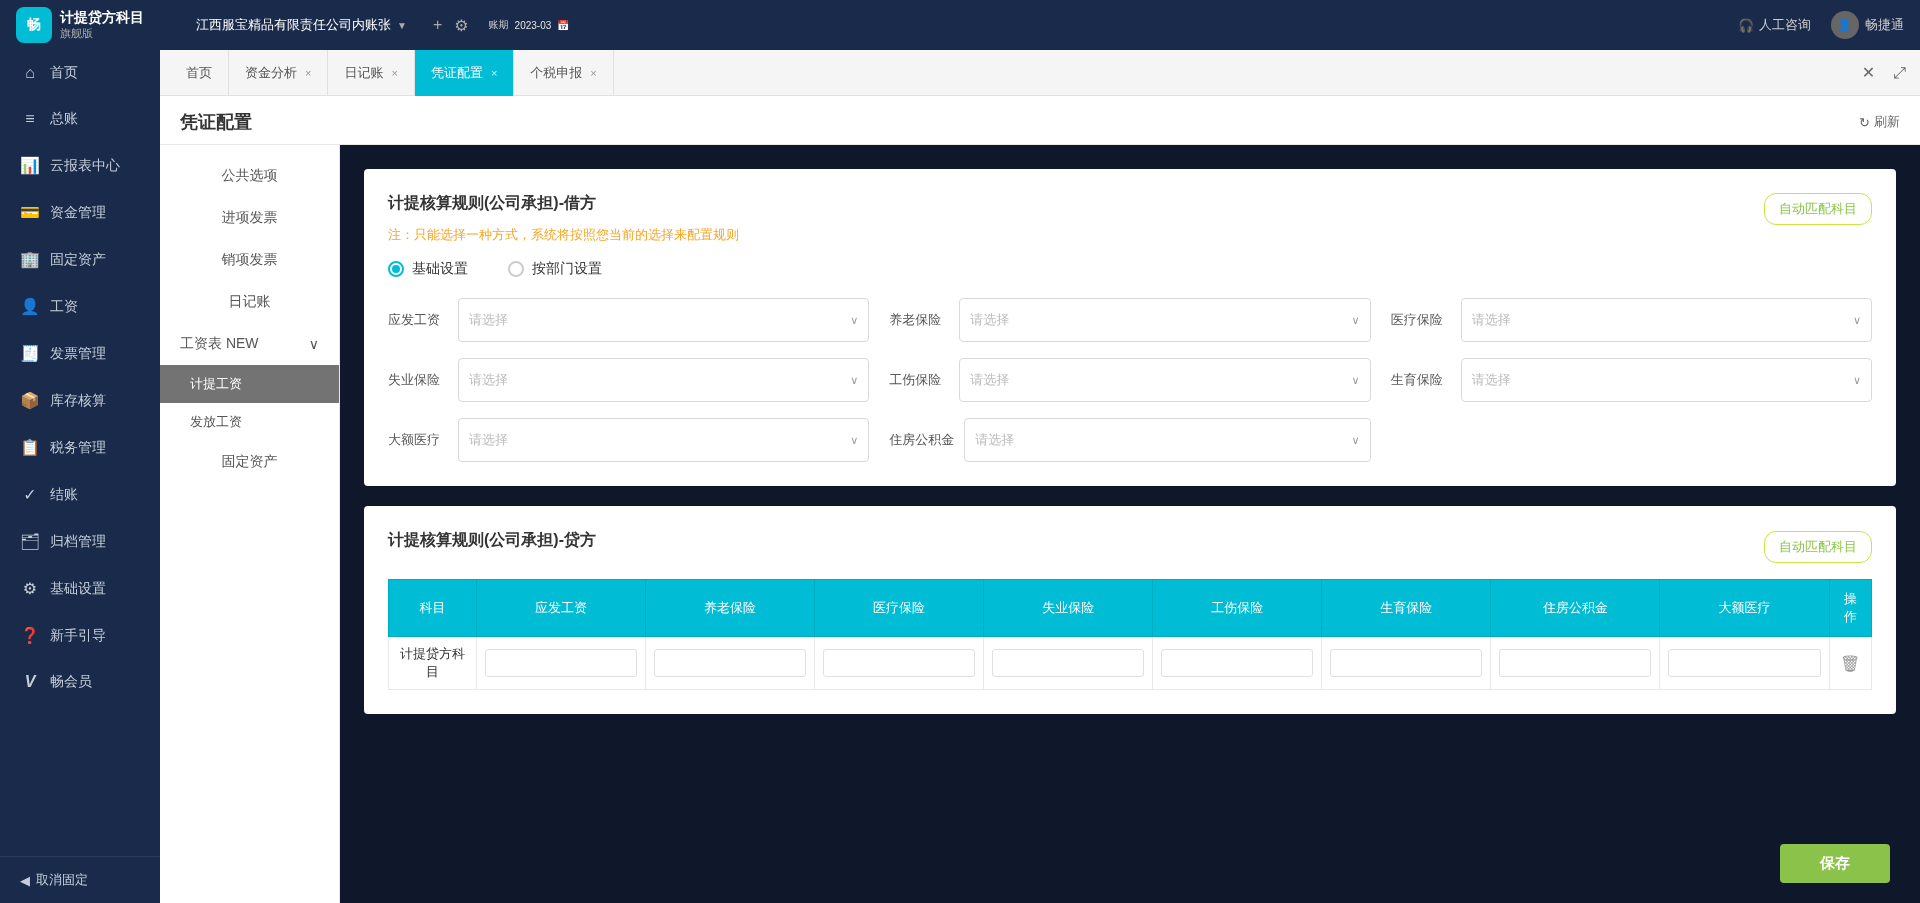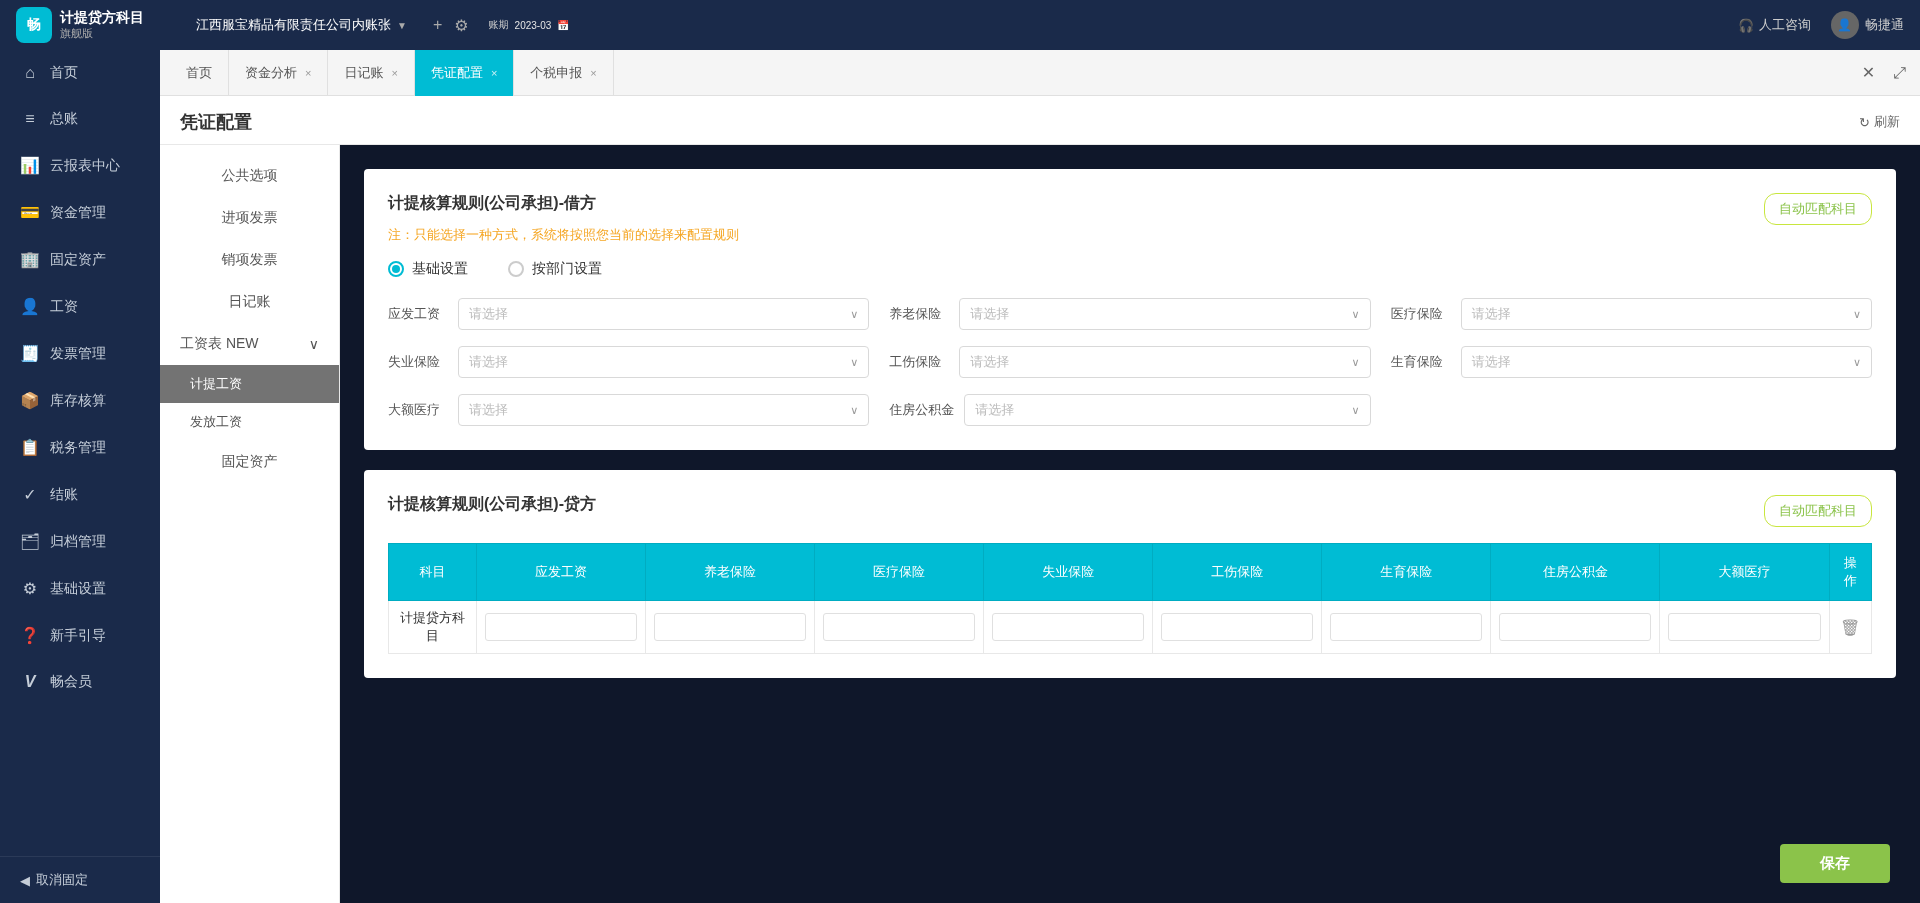--- a/index.html
+++ b/index.html
@@ -284,21 +284,21 @@
     .form-item {
       display: flex; align-items: center; gap: 10px;
     }
     .form-label {
       font-size: 13px; color: #555;
       white-space: nowrap;
       min-width: 60px;
     }
     .form-select {
       flex: 1;
-      height: 32px;
+      height: 44px;
       border: 1px solid #d9d9d9;
       border-radius: 4px;
       padding: 0 10px;
       font-size: 13px;
       color: #bbb;
       display: flex; align-items: center; justify-content: space-between;
       cursor: pointer;
       background: white;
     }
     .form-select .chevron { color: #999; font-size: 11px; }

